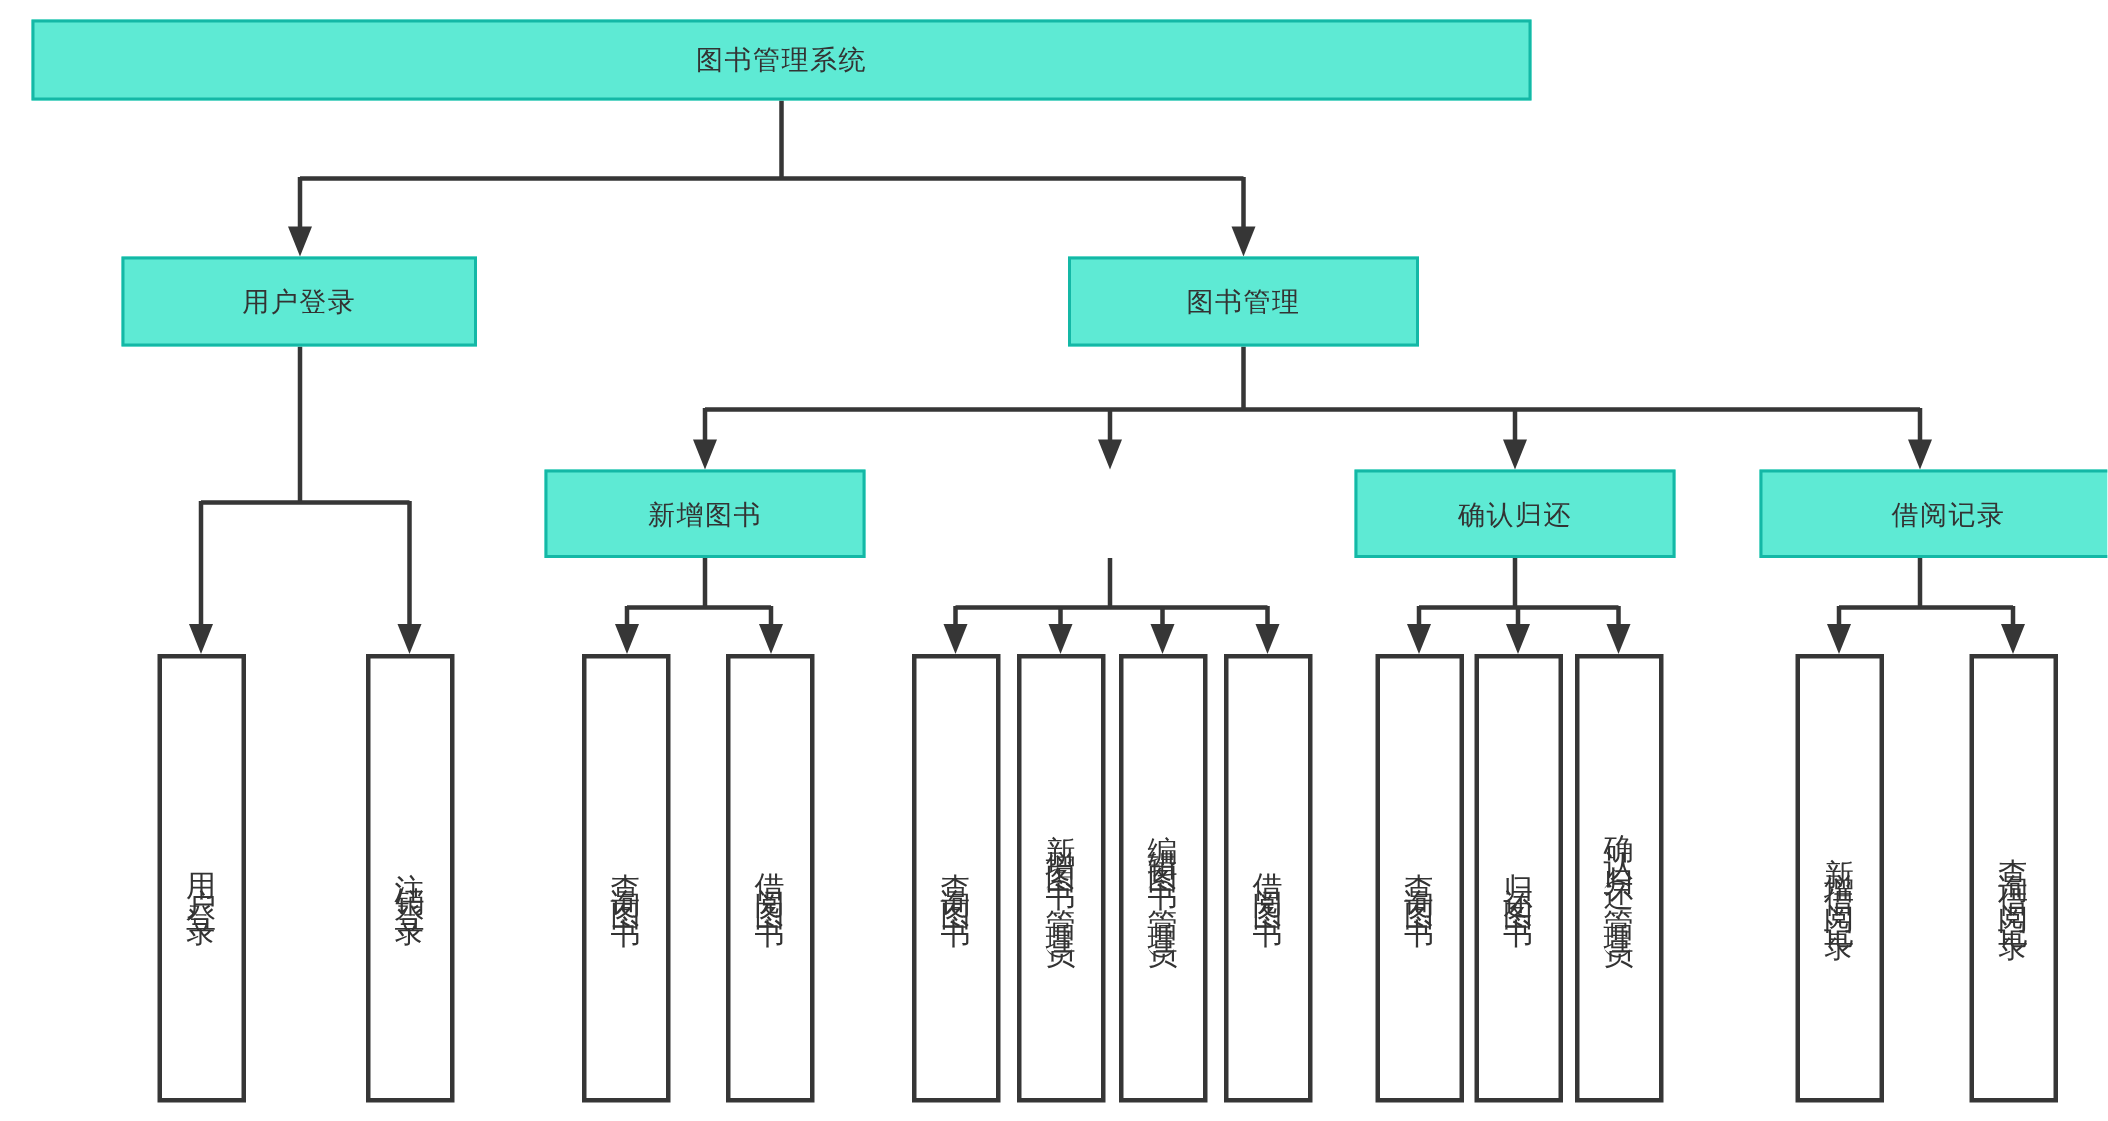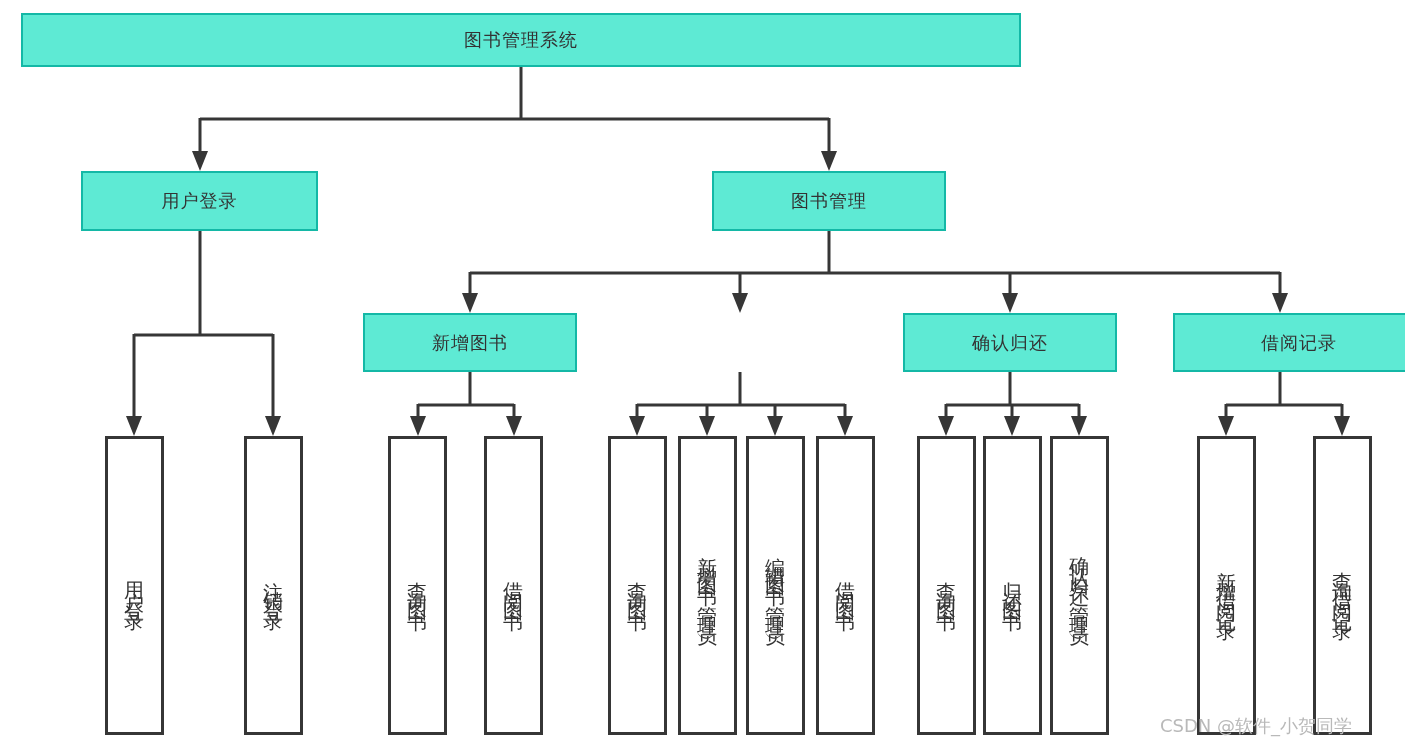--- a/index.html
+++ b/index.html
@@ -164,15 +164,14 @@
     <span class="vtext">确认归还（管理员）</span>
   </div>
 
   <div class="vbox" style="left:1197px; top:436px; width:59px; height:299px;">
     <span class="vtext">新增借阅记录</span>
   </div>
   <div class="vbox" style="left:1313px; top:436px; width:59px; height:299px;">
     <span class="vtext">查询借阅记录</span>
   </div>
 
-  <div id="watermark">CSDN @软件_小贺同学</div>
 
 </div>
 
 </body></html>

